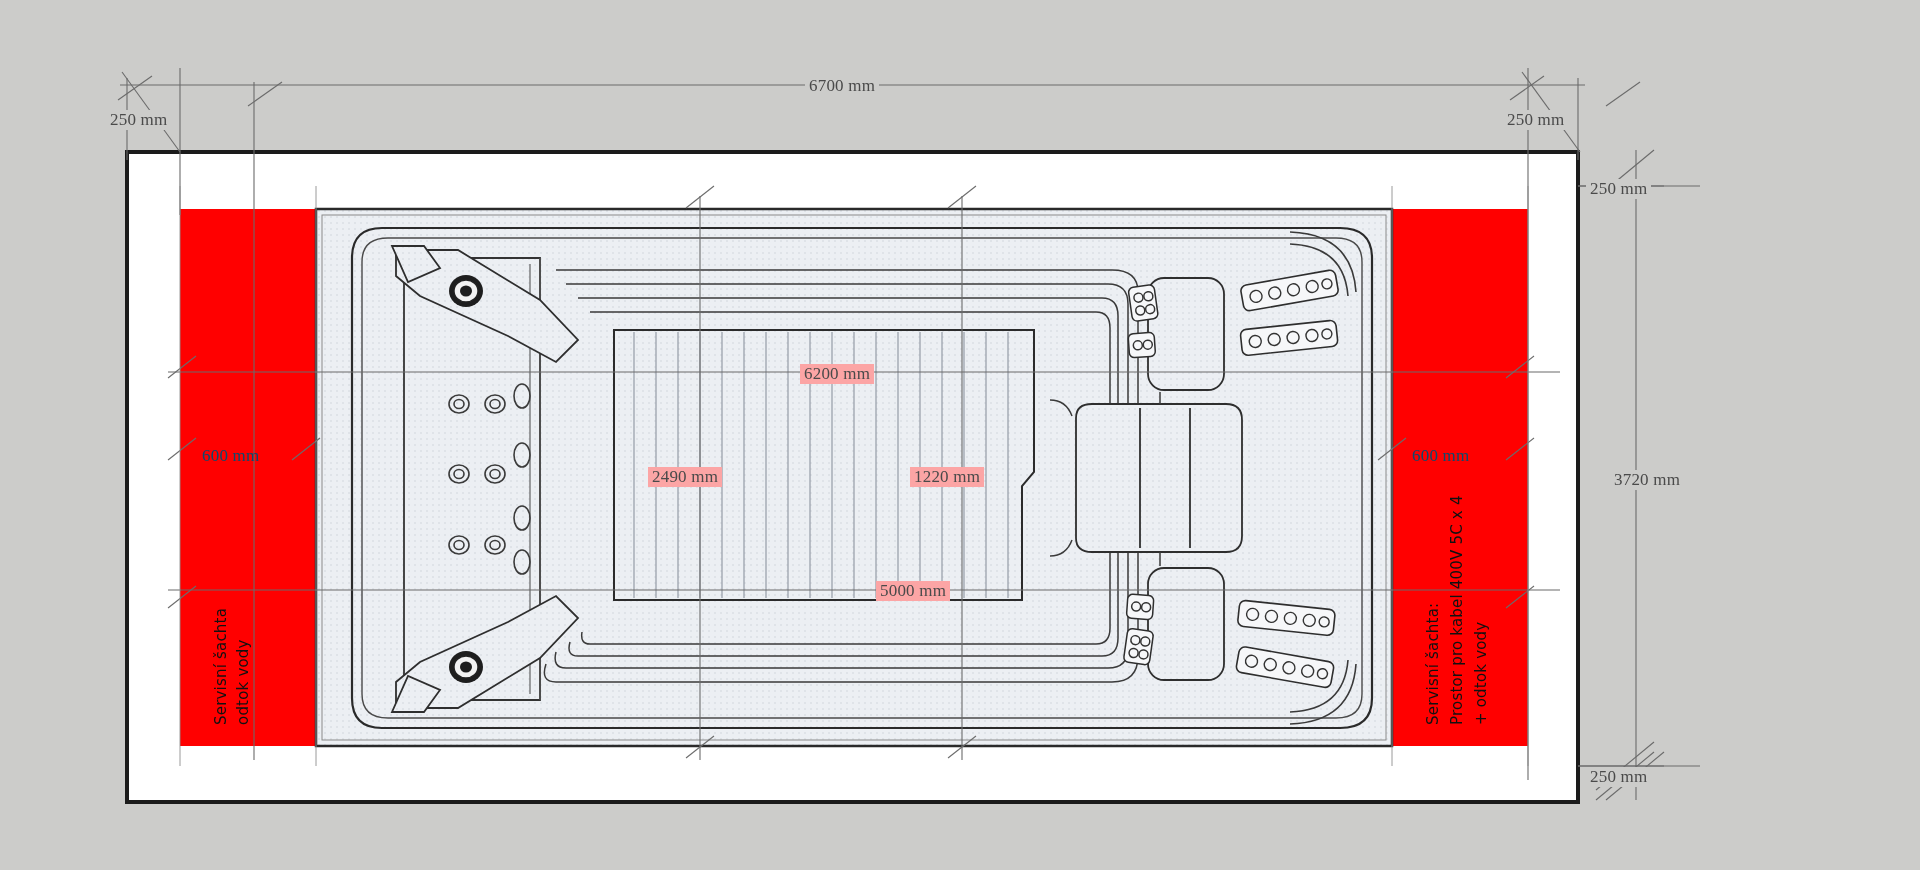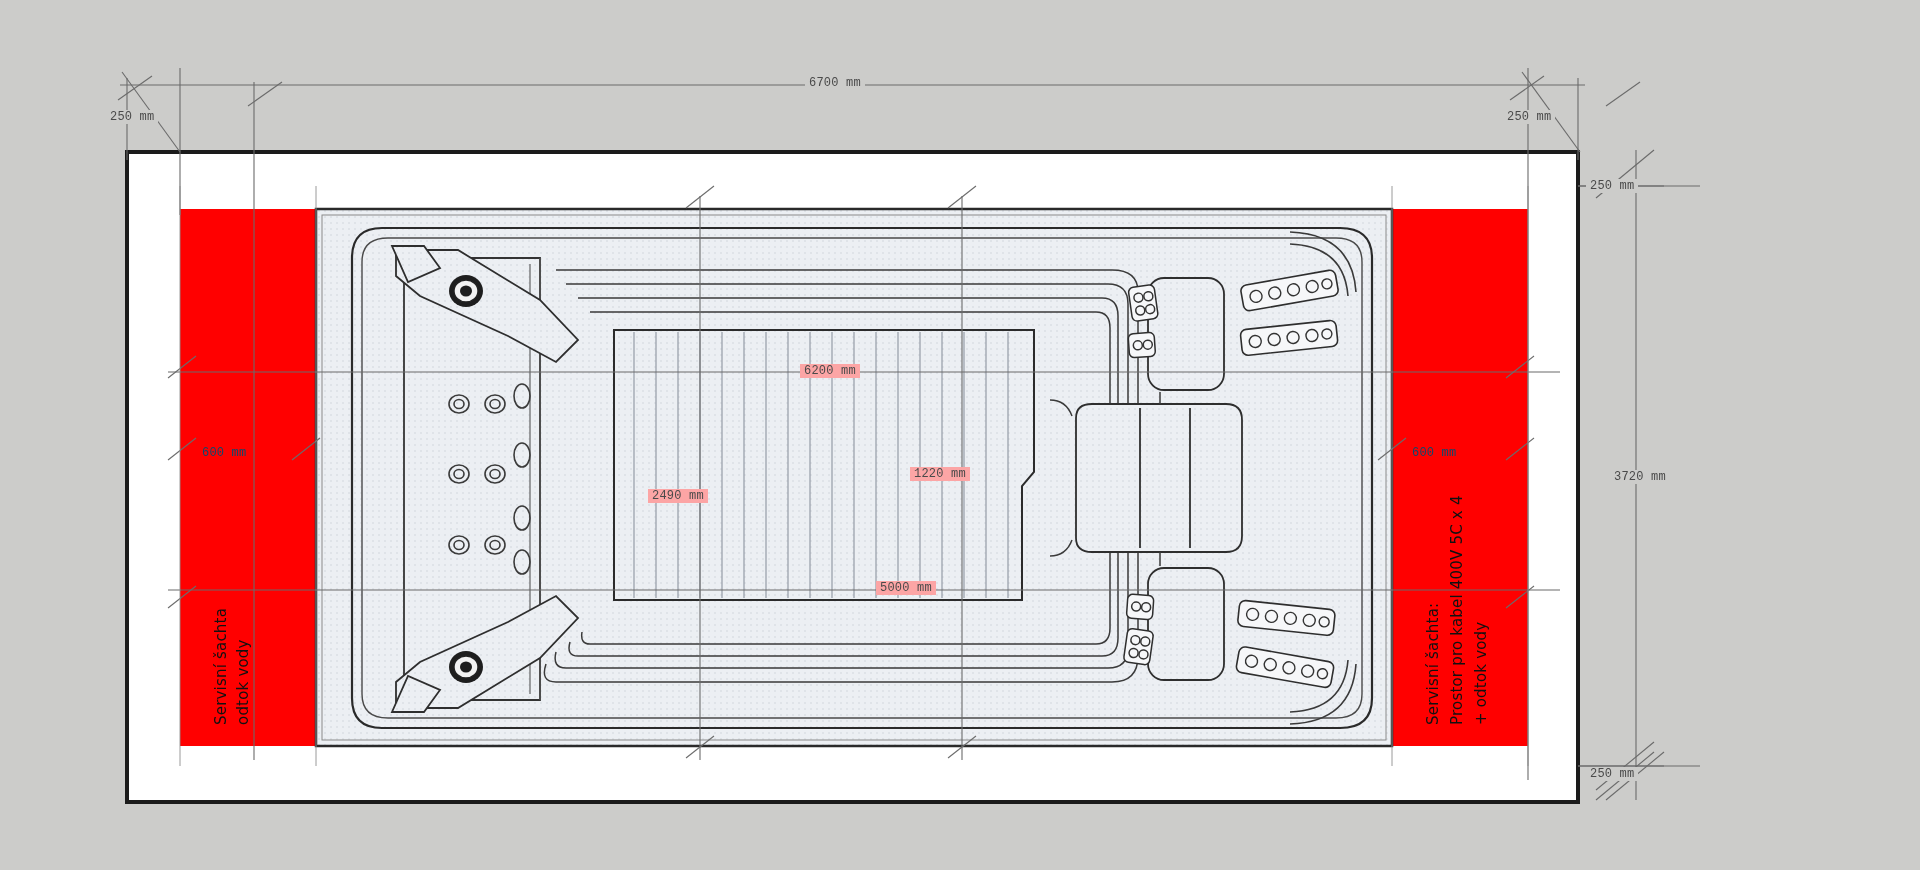--- a/index.html
+++ b/index.html
@@ -20,22 +20,22 @@
   #drawing {
     position: absolute;
     left: 0;
     top: 0;
     width: 1920px;
     height: 870px;
   }
   .dimtext {
     position: absolute;
     color: #4a4a4a;
-    font-size: 12px;
-    font-family: Liberation Mono, monospace;
+    font-size: 17px;
+    font-family: Liberation Serif, serif;
     white-space: nowrap;
     background: #ccccca;
     padding: 0 4px;
     letter-spacing: 0.2px;
   }
   .dimtext.on-pool { background: #fca5a5; }
   .dimtext.on-red  { background: transparent; color: #0c4a6e; }
   .annot {
     position: absolute;
     color: #111111;
@@ -382,21 +382,21 @@
   <div class="dimtext" style="left:1586px; top:179px;">250 mm</div>
 
   <div class="dimtext" style="left:1586px; top:767px;">250 mm</div>
 
   <div class="dimtext" style="left:1610px; top:470px;">3720 mm</div>
 
   <div class="dimtext on-pool" style="left:800px; top:364px;">6200 mm</div>
 
   <div class="dimtext on-pool" style="left:836px; top:581px;margin-left:40px;">5000 mm</div>
 
-  <div class="dimtext on-pool" style="left:648px; top:489px;text-align:center;">2490 mm</div>
+  <div class="dimtext on-pool" style="left:648px; top:467px;text-align:center;">2490 mm</div>
 
   <div class="dimtext on-pool" style="left:910px; top:467px;">1220 mm</div>
 
   <div class="dimtext on-red" style="left:198px; top:446px; background:transparent;">600 mm</div>
 
   <div class="dimtext on-red" style="left:1408px; top:446px; background:transparent;">600 mm</div>
 
   <div class="annot" style="left:212px; top:725px;">Servisní šachta</div>
   <div class="annot" style="left:234px; top:725px;">odtok vody</div>
 

